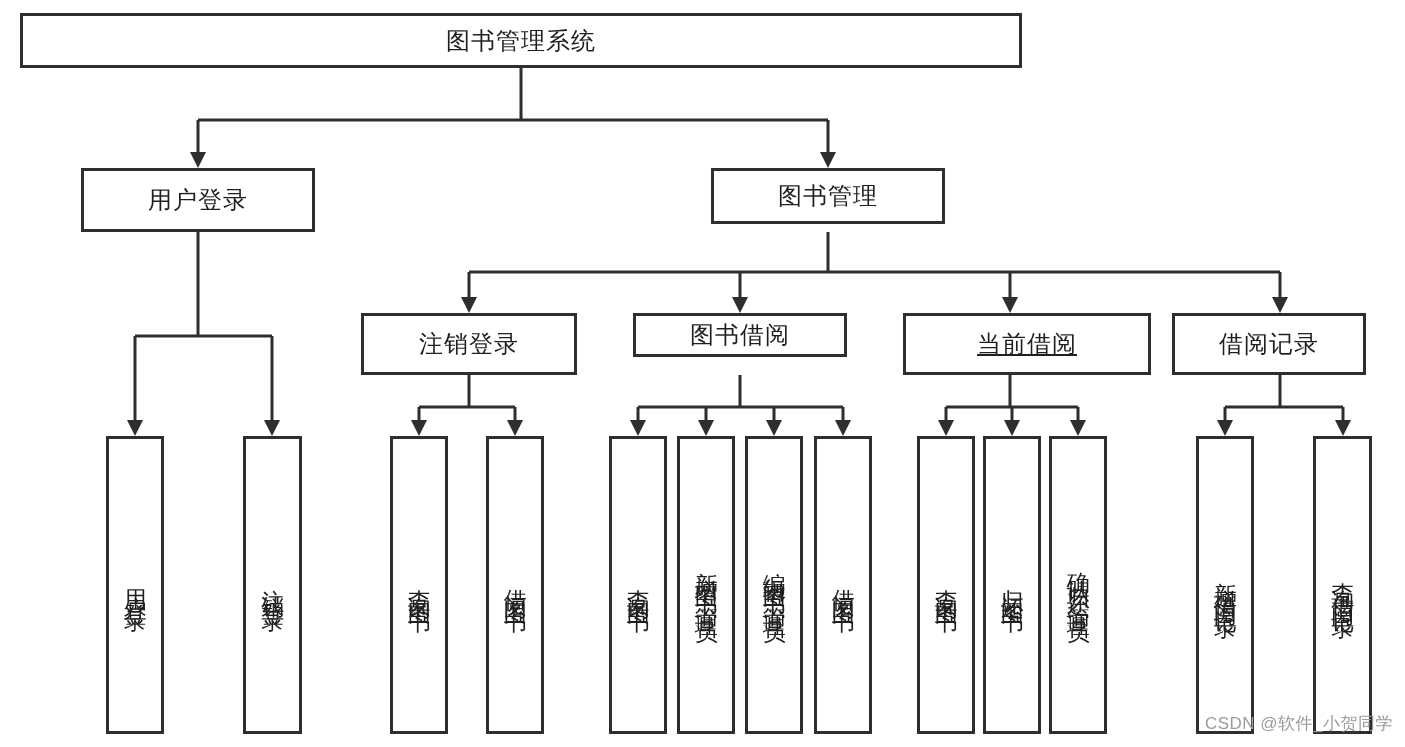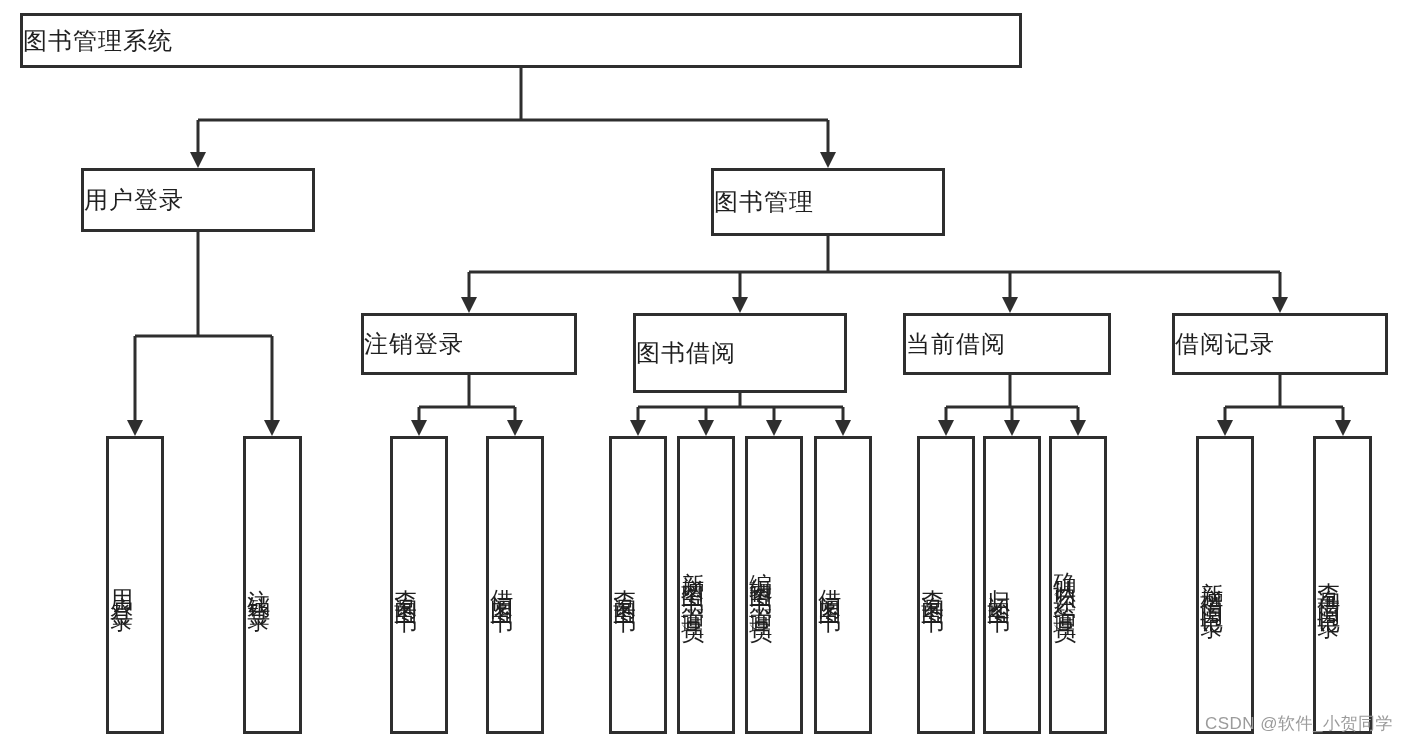--- a/index.html
+++ b/index.html
@@ -26,20 +26,21 @@
     fill: #2e2e2e;
     stroke: none;
   }
   .box {
     position: absolute;
     box-sizing: border-box;
     background: #ffffff;
     border: 3px solid #2e2e2e;
     display: flex;
     align-items: center;
+    justify-content: center;
   }
   .hlabel {
     font-size: 24px;
     letter-spacing: 1px;
     white-space: nowrap;
   }
   .leaf .vlabel {
     writing-mode: vertical-rl;
     text-orientation: mixed;
     font-size: 23px;
@@ -98,34 +99,34 @@
     <polygon points="1335,420 1351,420 1343,436"></polygon>
   </svg>
 
   <div class="box" style="left:20px; top:13px; width:1002px; height:55px;">
     <span class="hlabel">图书管理系统</span>
   </div>
 
   <div class="box" style="left:81px; top:168px; width:234px; height:64px;">
     <span class="hlabel">用户登录</span>
   </div>
-  <div class="box" style="left:711px; top:168px; width:234px; height:68px;">
+  <div class="box" style="left:711px; top:168px; width:234px; height:56px;">
     <span class="hlabel">图书管理</span>
   </div>
 
   <div class="box" style="left:361px; top:313px; width:216px; height:62px;">
     <span class="hlabel">注销登录</span>
   </div>
-  <div class="box" style="left:633px; top:313px; width:214px; height:80px;">
+  <div class="box" style="left:633px; top:313px; width:214px; height:44px;">
     <span class="hlabel">图书借阅</span>
   </div>
-  <div class="box" style="left:903px; top:313px; width:208px; height:62px;">
+  <div class="box" style="left:903px; top:313px; width:248px; height:62px;text-decoration:underline;">
     <span class="hlabel">当前借阅</span>
   </div>
-  <div class="box" style="left:1172px; top:313px; width:216px; height:62px;">
+  <div class="box" style="left:1172px; top:313px; width:194px; height:62px;">
     <span class="hlabel">借阅记录</span>
   </div>
 
   <div class="box leaf" style="left:106px; top:436px; width:58px; height:298px;">
     <span class="vlabel">用户登录</span>
   </div>
   <div class="box leaf" style="left:243px; top:436px; width:59px; height:298px;">
     <span class="vlabel">注销登录</span>
   </div>
 

